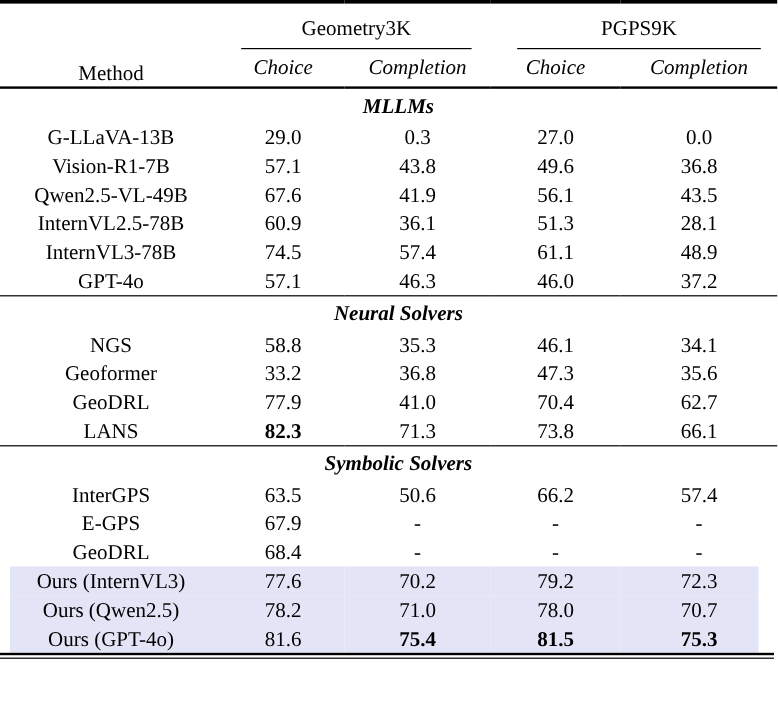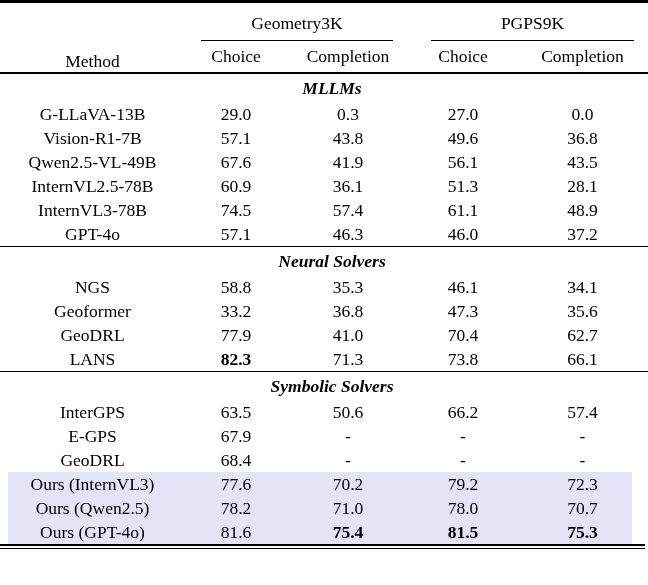--- a/index.html
+++ b/index.html
@@ -30,21 +30,21 @@
   col.c-pg-comp { width: 131px; }
 
   thead { border-bottom: 2.2px solid #000; }
   thead th {
     font-weight: normal;
     text-align: center;
     vertical-align: middle;
     padding: 0;
   }
   tr.hrow1 th { height: 38px; vertical-align: bottom; }
-  tr.hrow2 th { height: 31px; vertical-align: middle; }
+  tr.hrow2 th { height: 31px; font-style: italic; vertical-align: middle; }
   th.method-head { vertical-align: middle; }
   .cmid {
     margin: 0 16px;
     padding-bottom: 6px;
     border-bottom: 1.3px solid #000;
   }
   .cmid.right { margin: 0 14px 0 22px; }
 
   tbody td {
     text-align: center;

